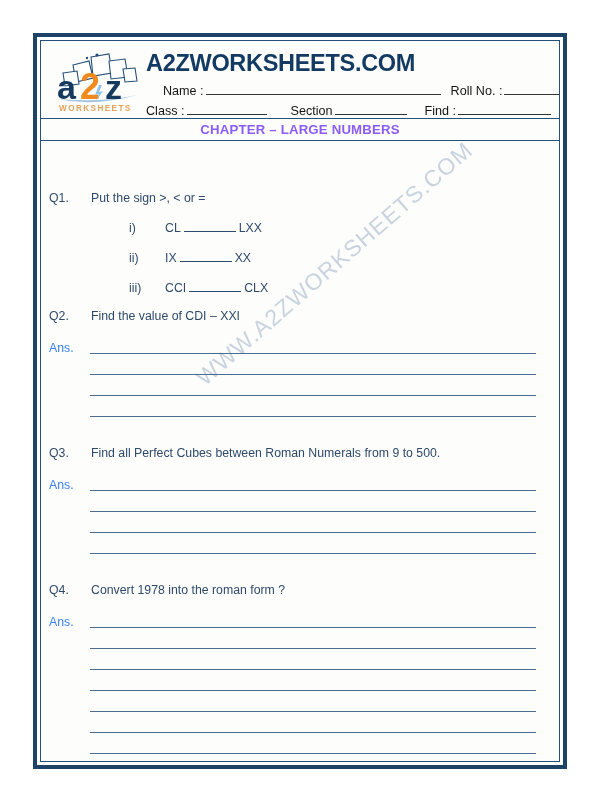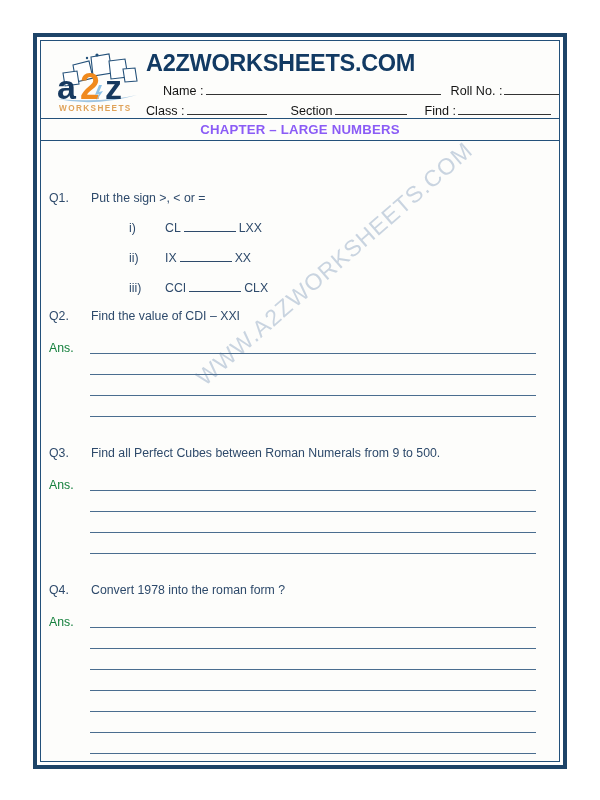--- a/index.html
+++ b/index.html
@@ -178,21 +178,21 @@
     position: absolute;
     left: 124px;
     top: 0;
     color: #2e4a6b;
   }
 
   .ans-label {
     position: absolute;
     left: 8px;
     font-size: 12.3px;
-    color: #15803d;
+    color: #3b82f6;
   }
 
   .ans-line {
     position: absolute;
     left: 49px;
     width: 446px;
     height: 0;
     border-bottom: 1.1px solid #4a6d8f;
   }
 

